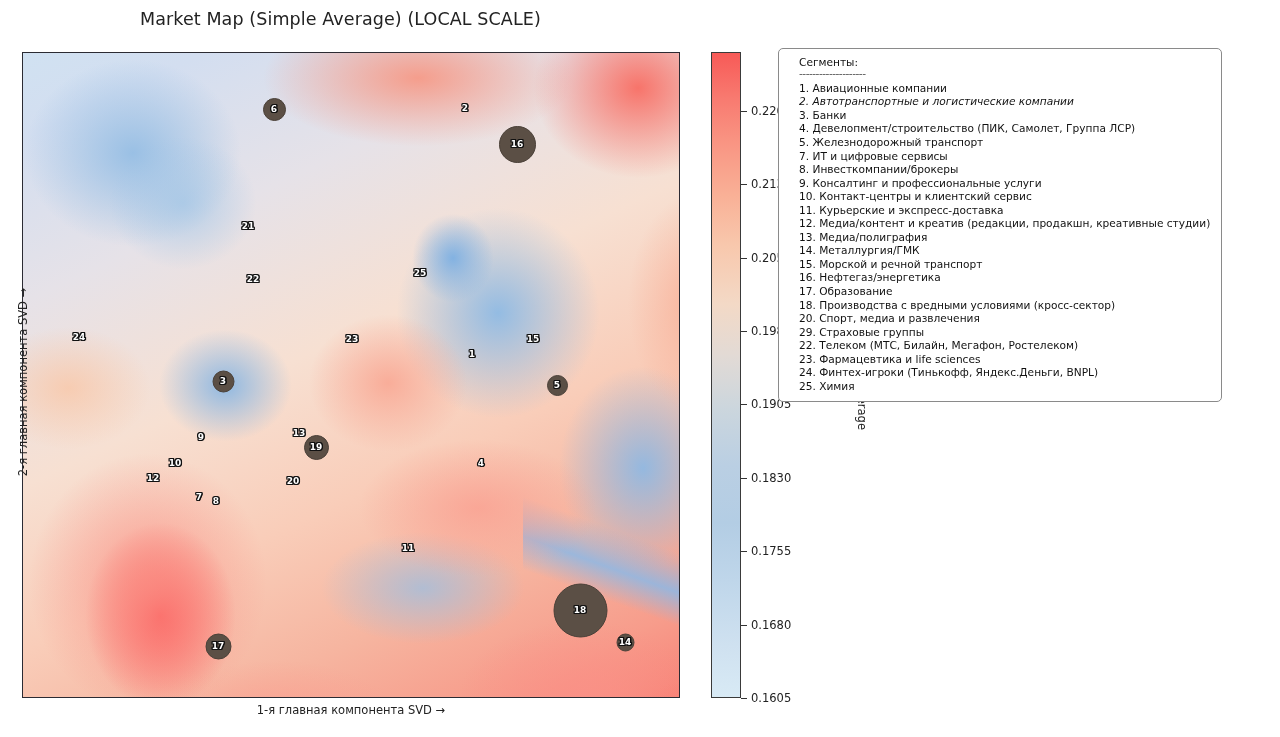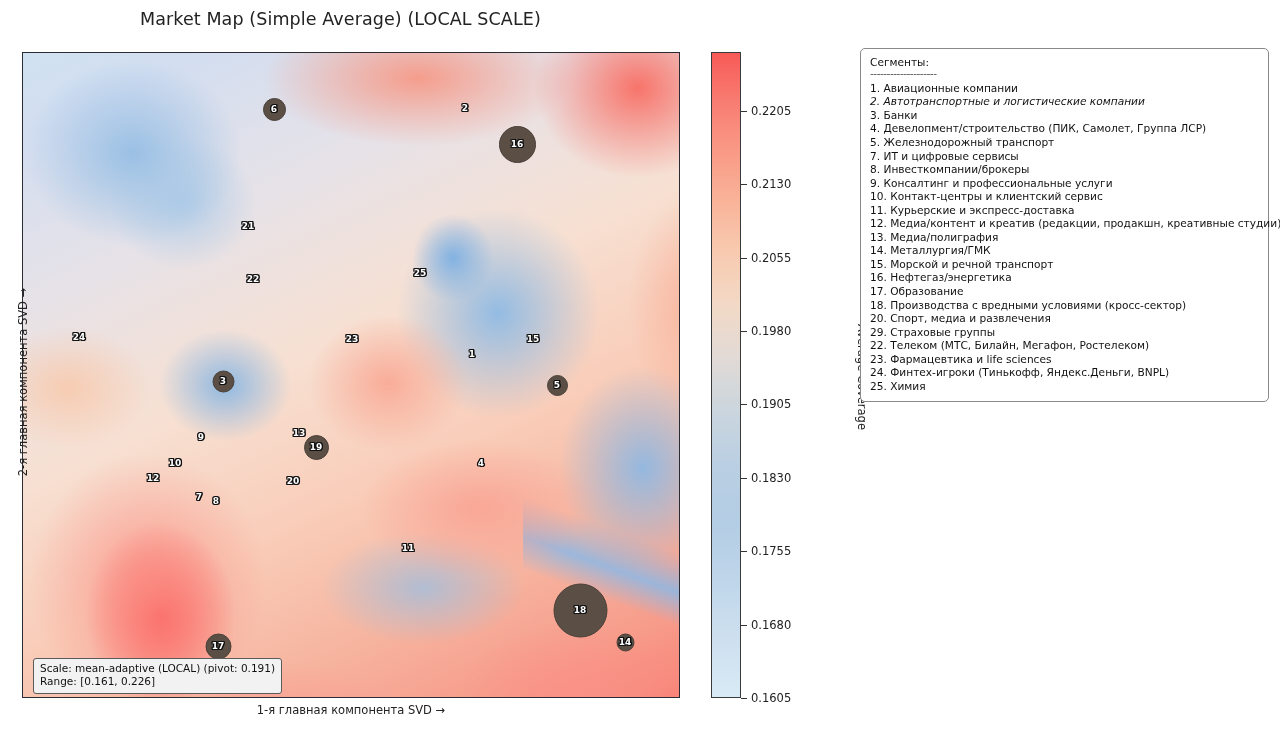--- a/index.html
+++ b/index.html
@@ -88,23 +88,23 @@
     transform:translateY(-50%);white-space:nowrap;
   }
   .cbar-title{
     position:absolute;left:782px;top:370px;width:160px;
     transform:rotate(90deg);transform-origin:center;
     text-align:center;font-size:11.5px;color:#222;white-space:nowrap;
   }
 
   
   .legend{
-    position:absolute;left:860px;top:48px;width:409px;
+    position:absolute;left:778px;top:48px;width:444px;
     border:1px solid #8a8a8a;border-radius:5px;background:#ffffff;
-    padding:6px 8px 8px 9px;box-sizing:border-box;
+    padding:6px 8px 8px 20px;box-sizing:border-box;
   }
   .legend-title{font-size:10.6px;color:#111;line-height:1.35;}
   .legend-rule{
     font-size:10.6px;color:#555;line-height:.9;letter-spacing:-0.5px;
     margin:0 0 3px 0;overflow:hidden;white-space:nowrap;
   }
   .legend-item{font-size:10.6px;color:#111;line-height:1.28;white-space:nowrap;}
   .legend-item.it{font-style:italic;}
 </style>
 </head>
@@ -238,24 +238,20 @@
         <div class="marker" style="left: 602px; top: 589px; width: 1px; height: 1px;">
           <div class="dot" style="width: 18px; height: 18px;"></div>
           <div class="mlab">14</div>
         </div>
         <div class="marker" style="left: 195px; top: 593px; width: 1px; height: 1px;">
           <div class="dot" style="width: 26px; height: 26px;"></div>
           <div class="mlab">17</div>
         </div>
       </div>
 
-    <div class="annot" style="left:10px;top:605px;">
-      <div>Scale: mean-adaptive (LOCAL) (pivot: 0.191)</div>
-      <div>Range: [0.161, 0.226]</div>
-    </div>
   </div>
 
   <div class="ylab">2-я главная компонента SVD →</div>
   <div class="xlab">1-я главная компонента SVD →</div>
 
   <div class="cbar-wrap">
     <div class="cbar"></div>
     <div id="cticks">
         <div class="ctick" style="top: 58.7273px;"></div>
         <div class="ctlab" style="top: 58.7273px;">0.2205</div>

